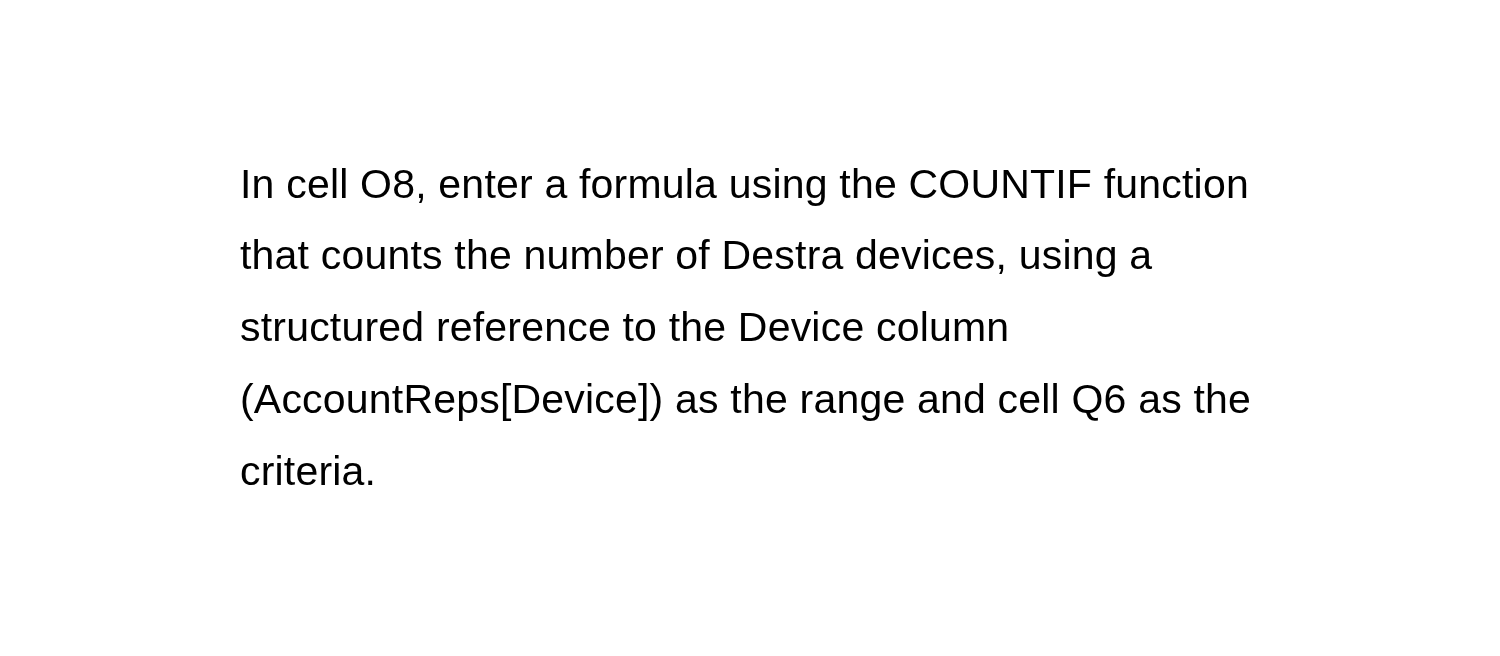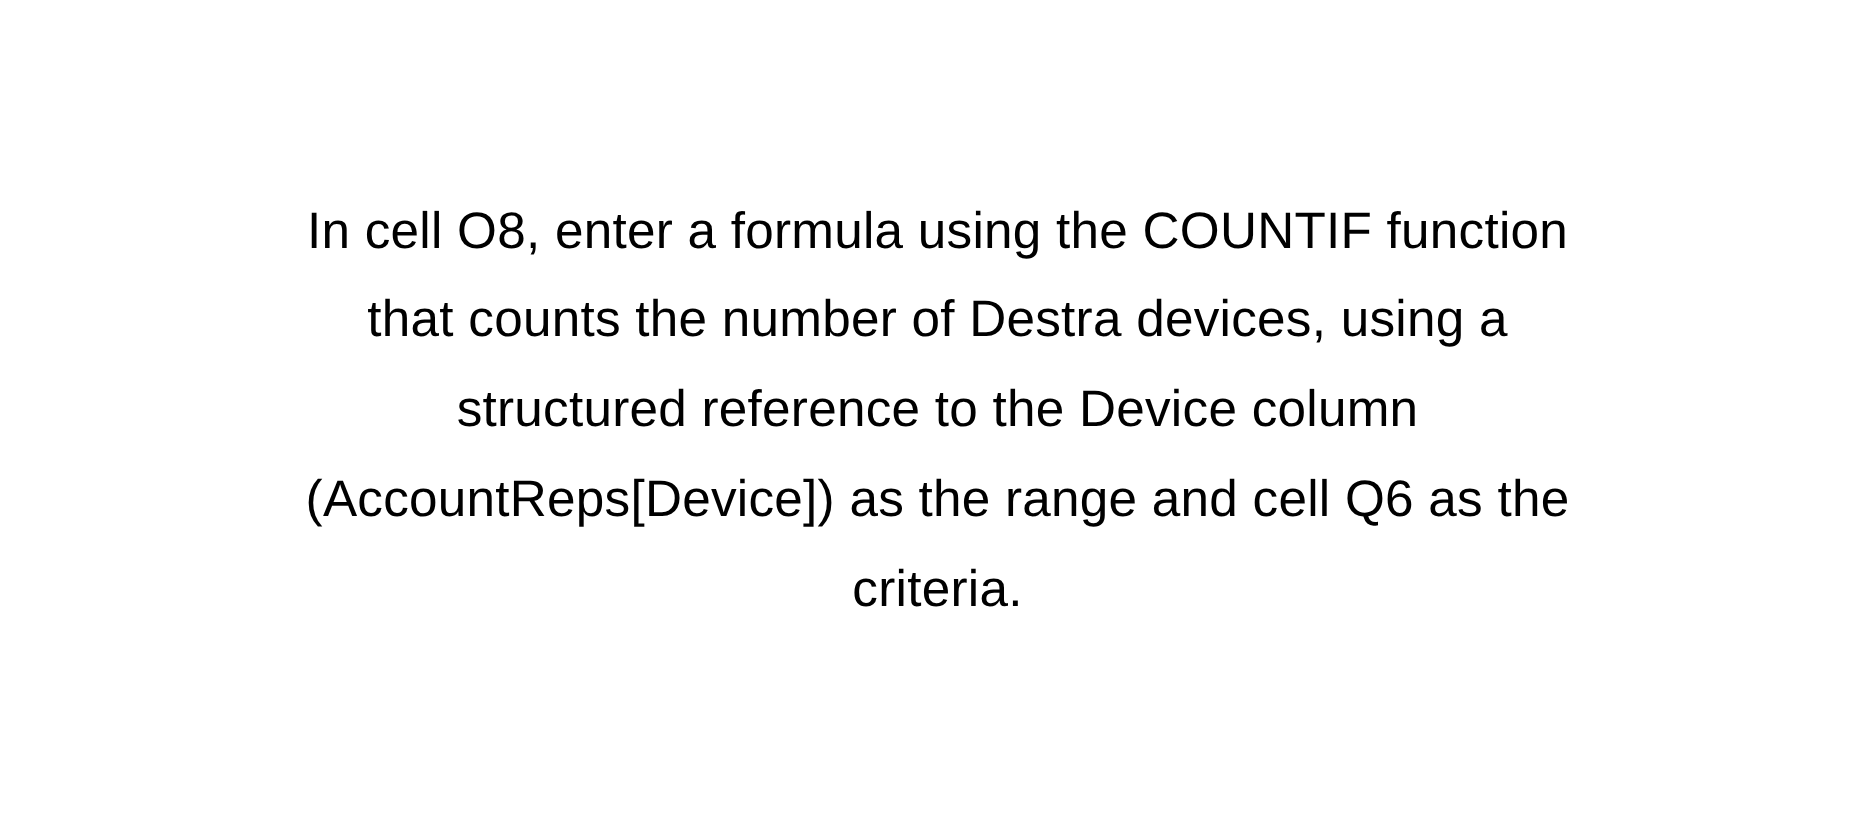--- a/index.html
+++ b/index.html
@@ -1,19 +1,18 @@
 <!DOCTYPE html>
 <html><head>
   <meta charset="utf-8">
   <style>
     * {
       margin: 0;
       padding: 0;
       box-sizing: border-box;
-      text-align: center;
     }
     body {
       width: 1500px;
       height: 656px;
       background: #ffffff;
       font-family: -apple-system, BlinkMacSystemFont, "Segoe UI", Helvetica, Arial, sans-serif;
       display: flex;
       align-items: center;
       justify-content: center;
     }

